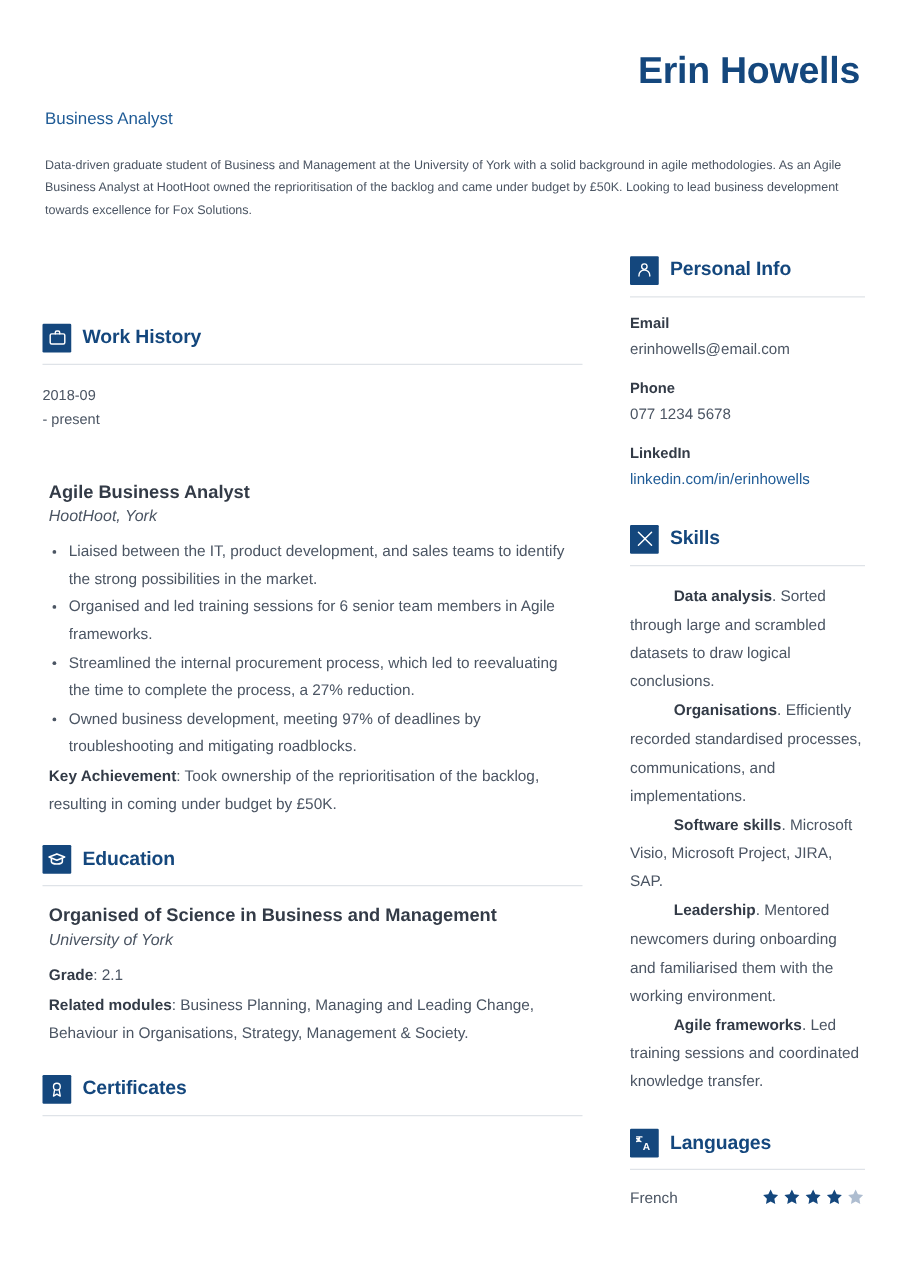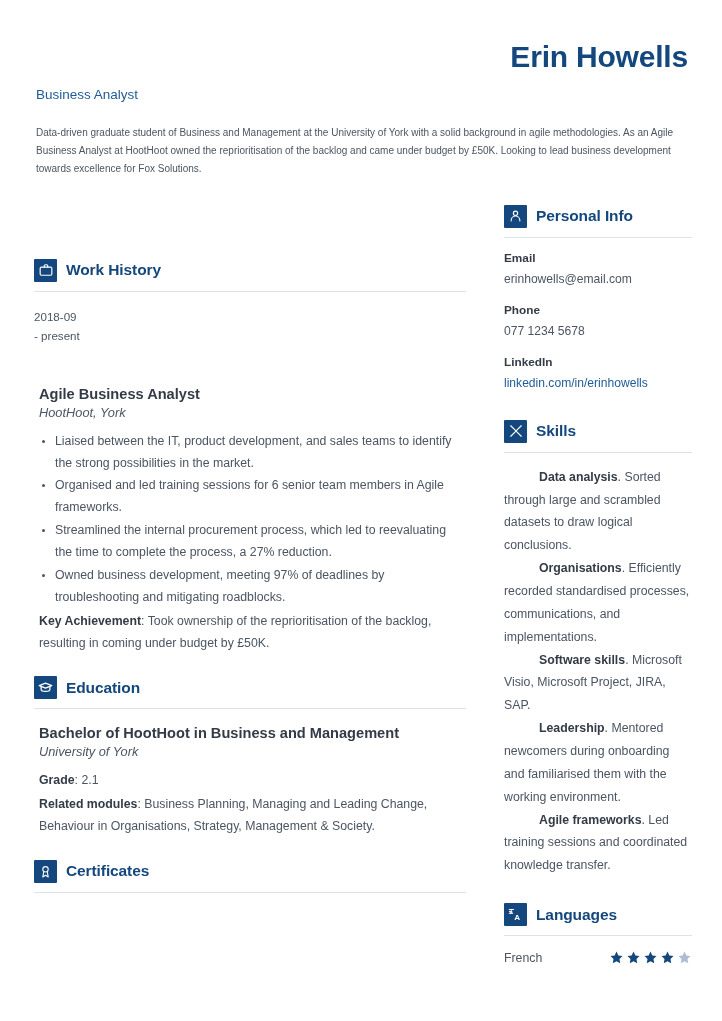--- a/index.html
+++ b/index.html
@@ -246,21 +246,21 @@
               <path d="M2 9l10-4 10 4-10 4L2 9z"></path>
               <path d="M5 11v4c0 1.5 3.1 3 7 3s7-1.5 7-3v-4"></path>
             </svg>
           </span>
           <span class="sec-title">Education</span>
         </div>
         <div class="sec-rule"></div>
 
         <div class="entry">
           <div class="entry-body">
-            <div class="entry-role">Bachelor of HootHoot in Business and Management</div>
+            <div class="entry-role">Organised of Science in Business and Management</div>
             <div class="entry-org">University of York</div>
             <div class="plain-line" style="margin-top:11px"><b>Grade</b><span>: 2.1</span></div>
             <div class="plain-line"><b>Related modules</b><span>: Business Planning, Managing and Leading Change, Behaviour in Organisations, Strategy, Management &amp; Society.</span></div>
           </div>
         </div>
       </div>
 
       <div class="section">
         <div class="sec-head">
           <span class="sec-icon">

